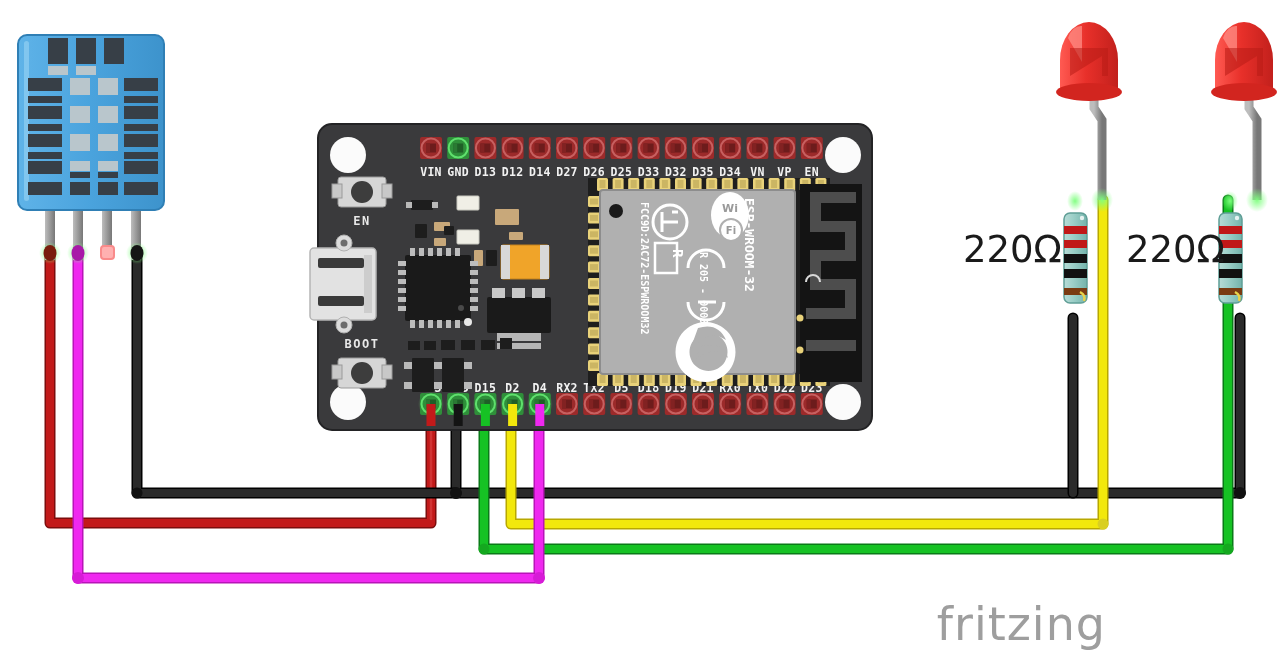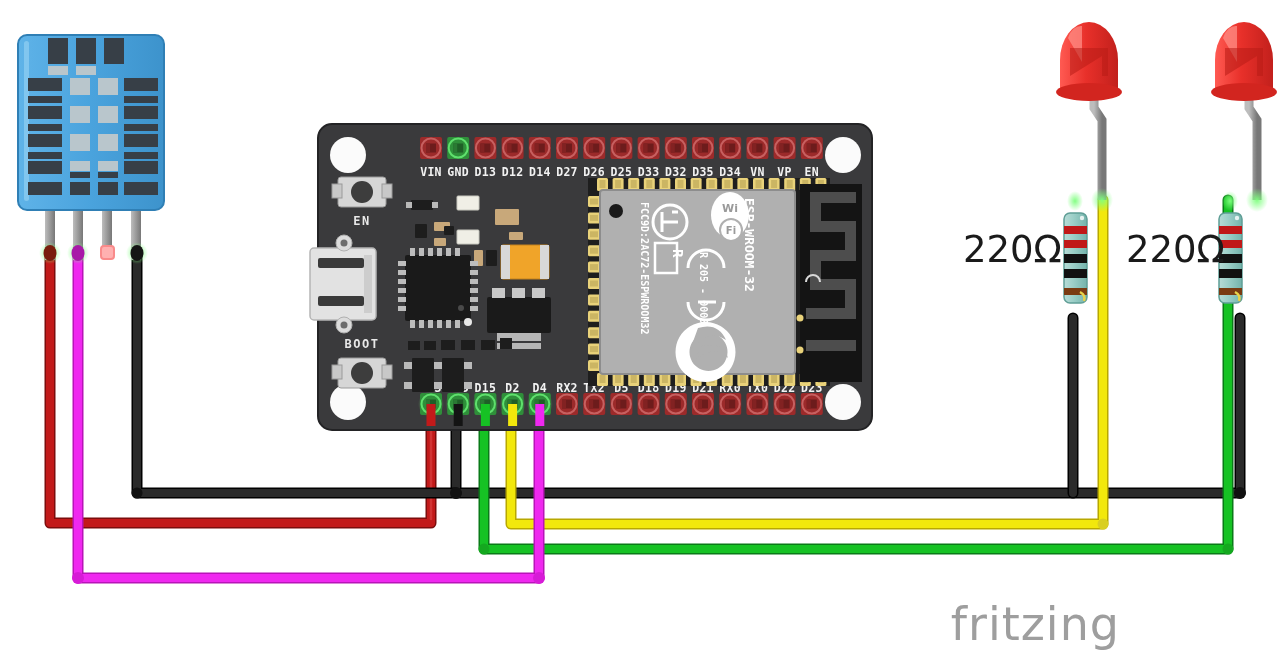--- a/index.html
+++ b/index.html
@@ -1,21 +1,21 @@
 <!DOCTYPE html>
 <html><head>
 <meta charset="utf-8">
 <title>Fritzing Breadboard View</title>
 <style>
   html,body{margin:0;padding:0;background:#ffffff;}
   body{width:1280px;height:659px;overflow:hidden;
        font-family:"DejaVu Sans","Liberation Sans",sans-serif;}
   #stage{position:relative;width:1136px;height:659px;background:#fff;border-radius:30px;}
   #svgroot{position:absolute;left:0;top:0;}
-  .wm{position:absolute;right:16px;bottom:8px;font-size:46px;color:#9e9e9e;
+  .wm{position:absolute;right:30px;bottom:8px;font-size:46px;color:#9e9e9e;
       font-family:"DejaVu Sans","Liberation Sans",sans-serif;letter-spacing:1px;
       user-select:none;}
   .ohm{position:absolute;font-size:37px;color:#1a1a1a;
        font-family:"DejaVu Sans","Liberation Sans",sans-serif;white-space:nowrap;}
   .pinlbl{font-family:"DejaVu Sans Mono","Liberation Mono",monospace;
           font-size:11.5px;font-weight:bold;fill:#f2f2f2;letter-spacing:.3px;}
   .btnlbl{font-family:"DejaVu Sans Mono","Liberation Mono",monospace;
           font-size:12px;font-weight:bold;fill:#e8e8e8;letter-spacing:1.5px;}
   .modtxt{font-family:"DejaVu Sans Mono","Liberation Mono",monospace;
           font-size:10px;fill:#ffffff;font-weight:bold;}

